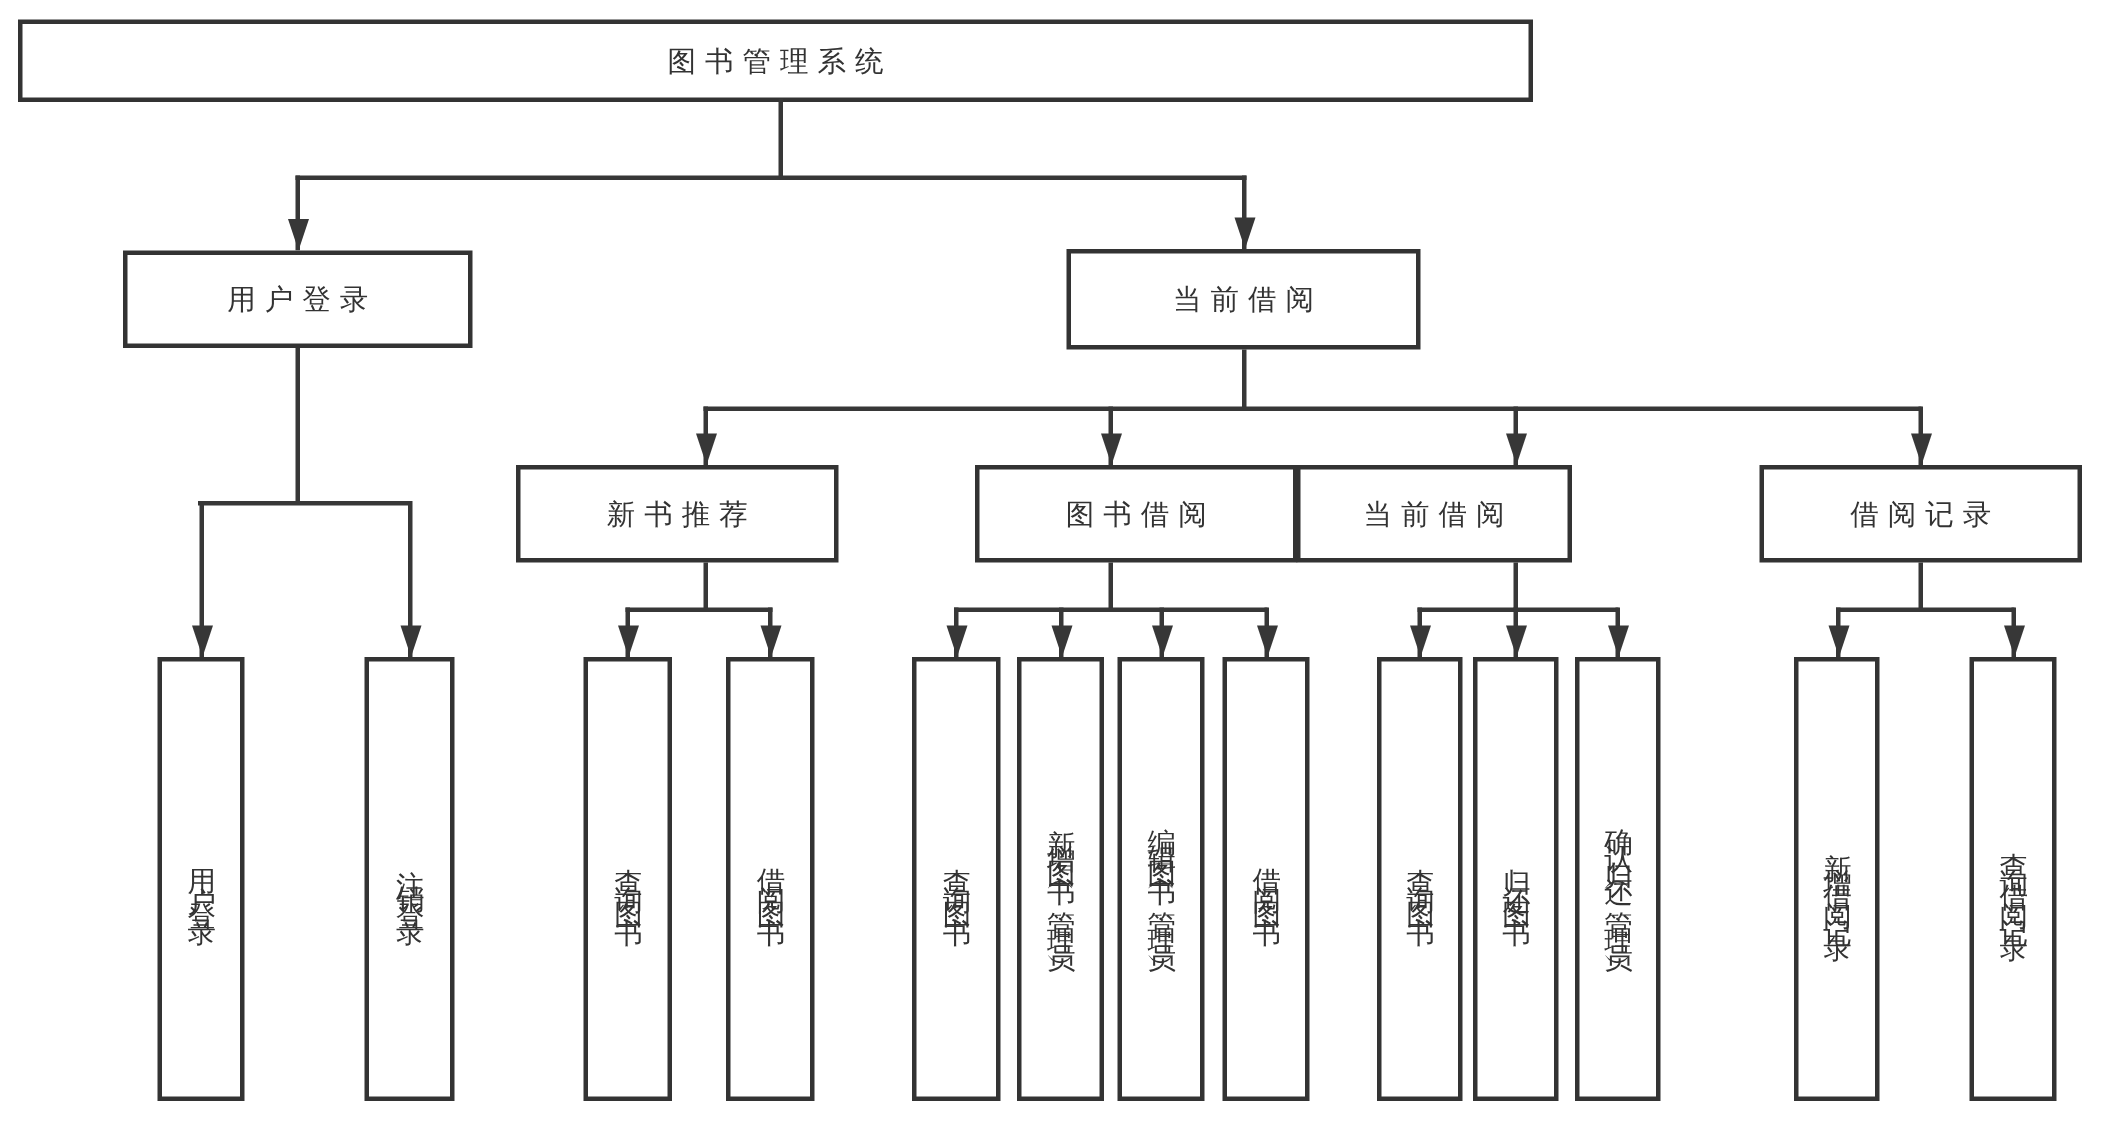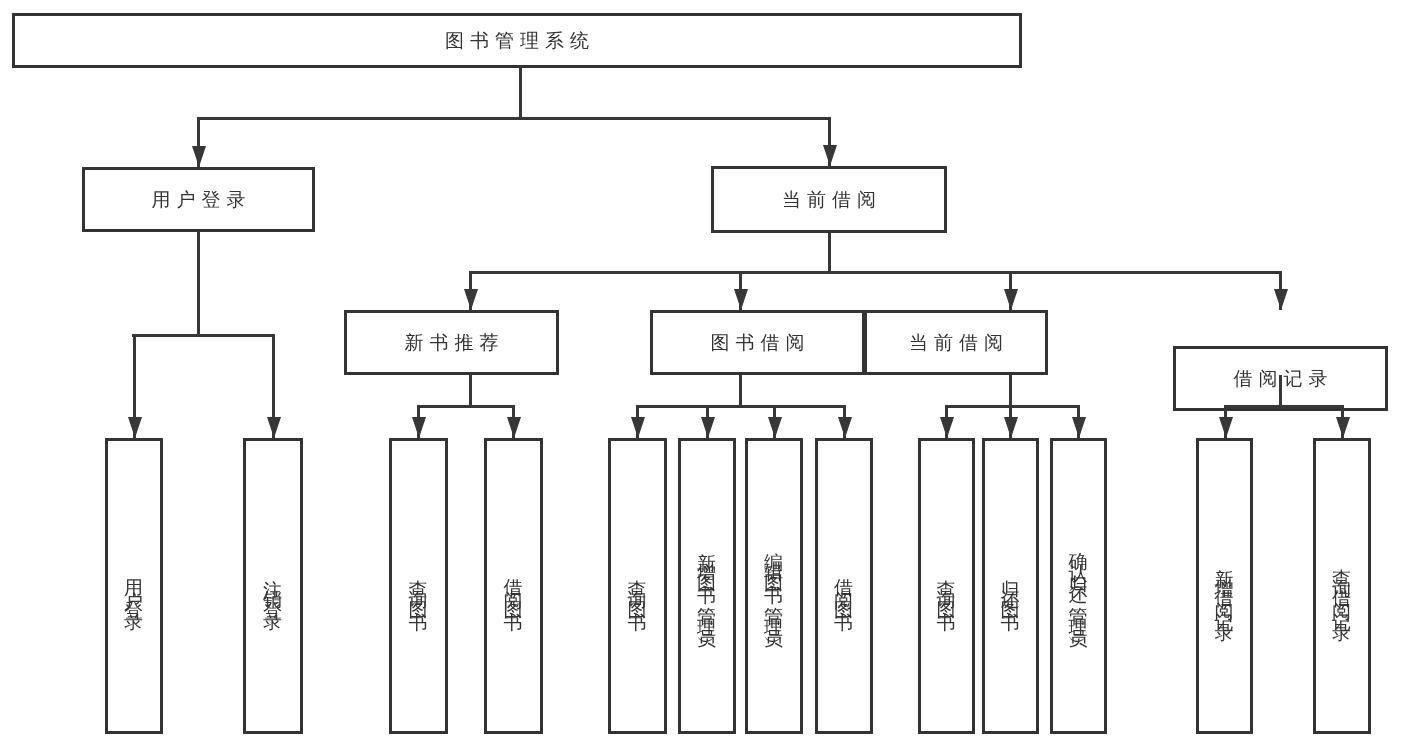--- a/index.html
+++ b/index.html
@@ -92,21 +92,21 @@
   <div class="vline" style="left:828px; top:233px; height:40px;"></div>
   <div class="hline" style="left:469px; top:271px; width:812px;"></div>
   <div class="arrow" style="left:469px; top:271px; height:39px;"></div>
   <div class="arrow" style="left:739px; top:271px; height:39px;"></div>
   <div class="arrow" style="left:1009px; top:271px; height:39px;"></div>
   <div class="arrow" style="left:1279px; top:271px; height:39px;"></div>
 
   <div class="node hlabel" style="left:344px; top:310px; width:215px; height:65px;">新书推荐</div>
   <div class="node hlabel" style="left:650px; top:310px; width:215px; height:65px;">图书借阅</div>
   <div class="node hlabel" style="left:864px; top:310px; width:184px; height:65px;font-family:Liberation Mono, monospace;">当前借阅</div>
-  <div class="node hlabel" style="left:1173px; top:310px; width:215px; height:65px;margin-top:36px;">借阅记录</div>
+  <div class="node hlabel" style="left:1173px; top:310px; width:215px; height:65px;">借阅记录</div>
 
   <div class="vline" style="left:469px; top:375px; height:32px;"></div>
   <div class="hline" style="left:417px; top:405px; width:98px;"></div>
   <div class="arrow" style="left:417px; top:405px; height:33px;"></div>
   <div class="arrow" style="left:512px; top:405px; height:33px;"></div>
 
   <div class="vline" style="left:739px; top:375px; height:32px;"></div>
   <div class="hline" style="left:636px; top:405px; width:209px;"></div>
   <div class="arrow" style="left:636px; top:405px; height:33px;"></div>
   <div class="arrow" style="left:706px; top:405px; height:33px;"></div>

